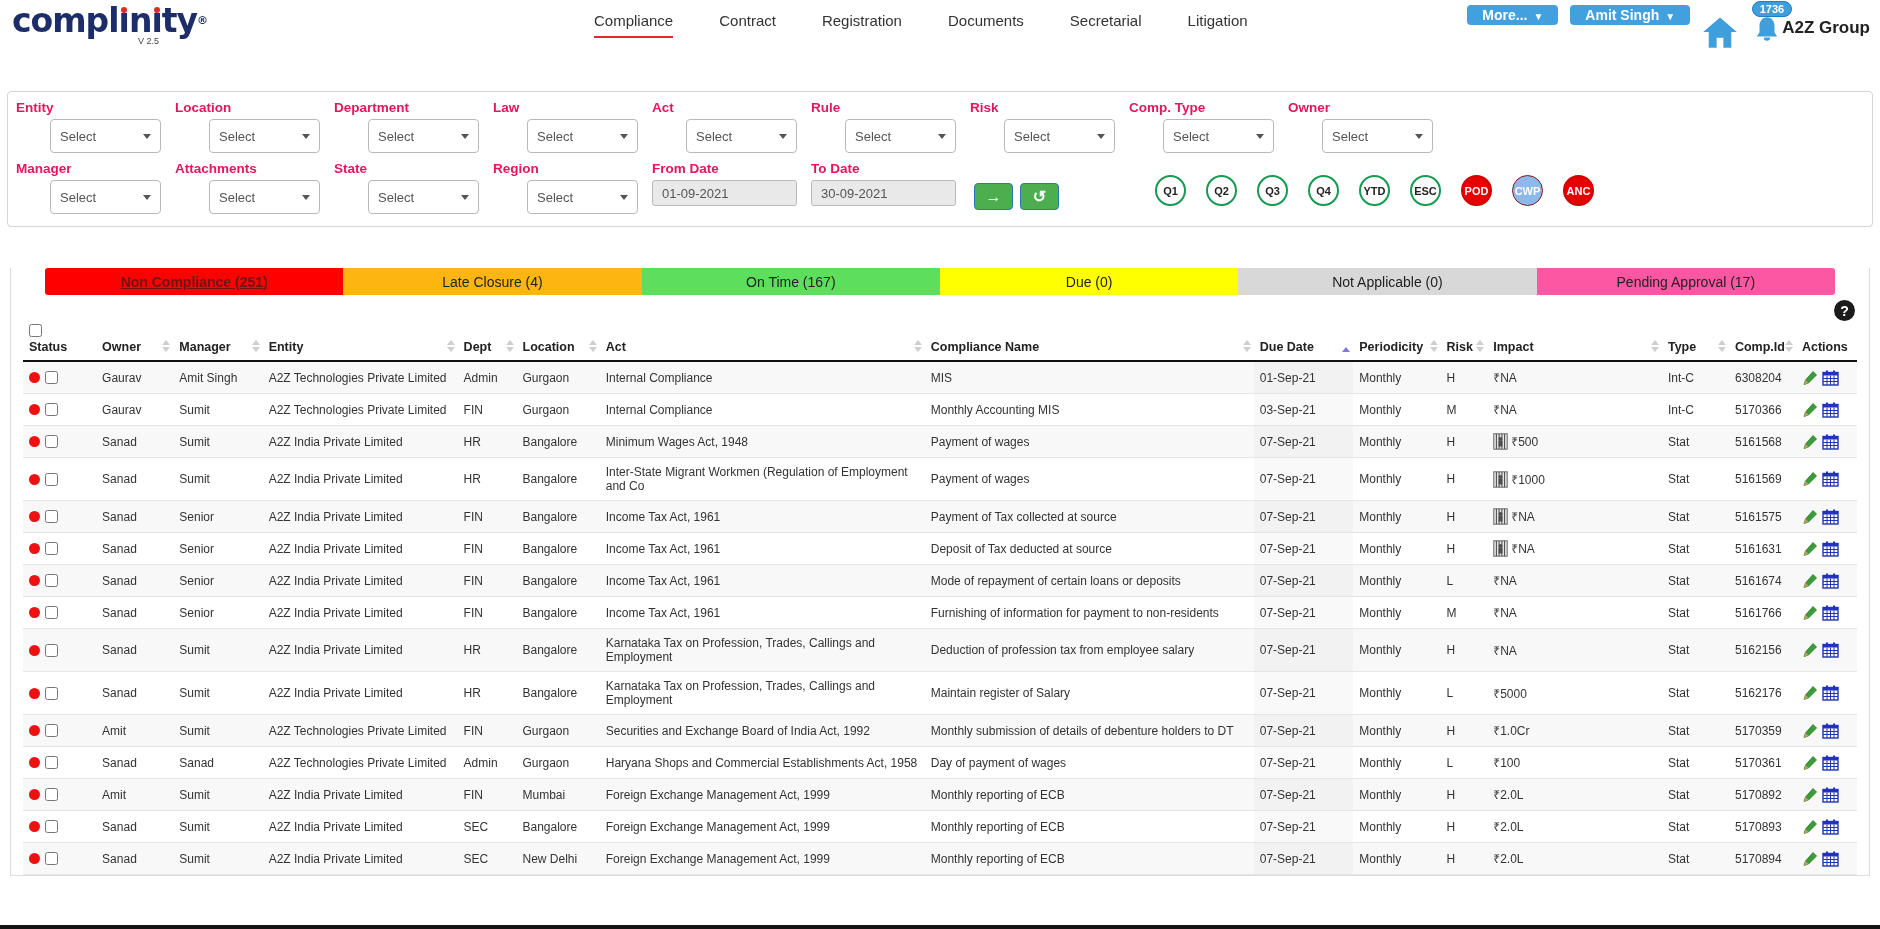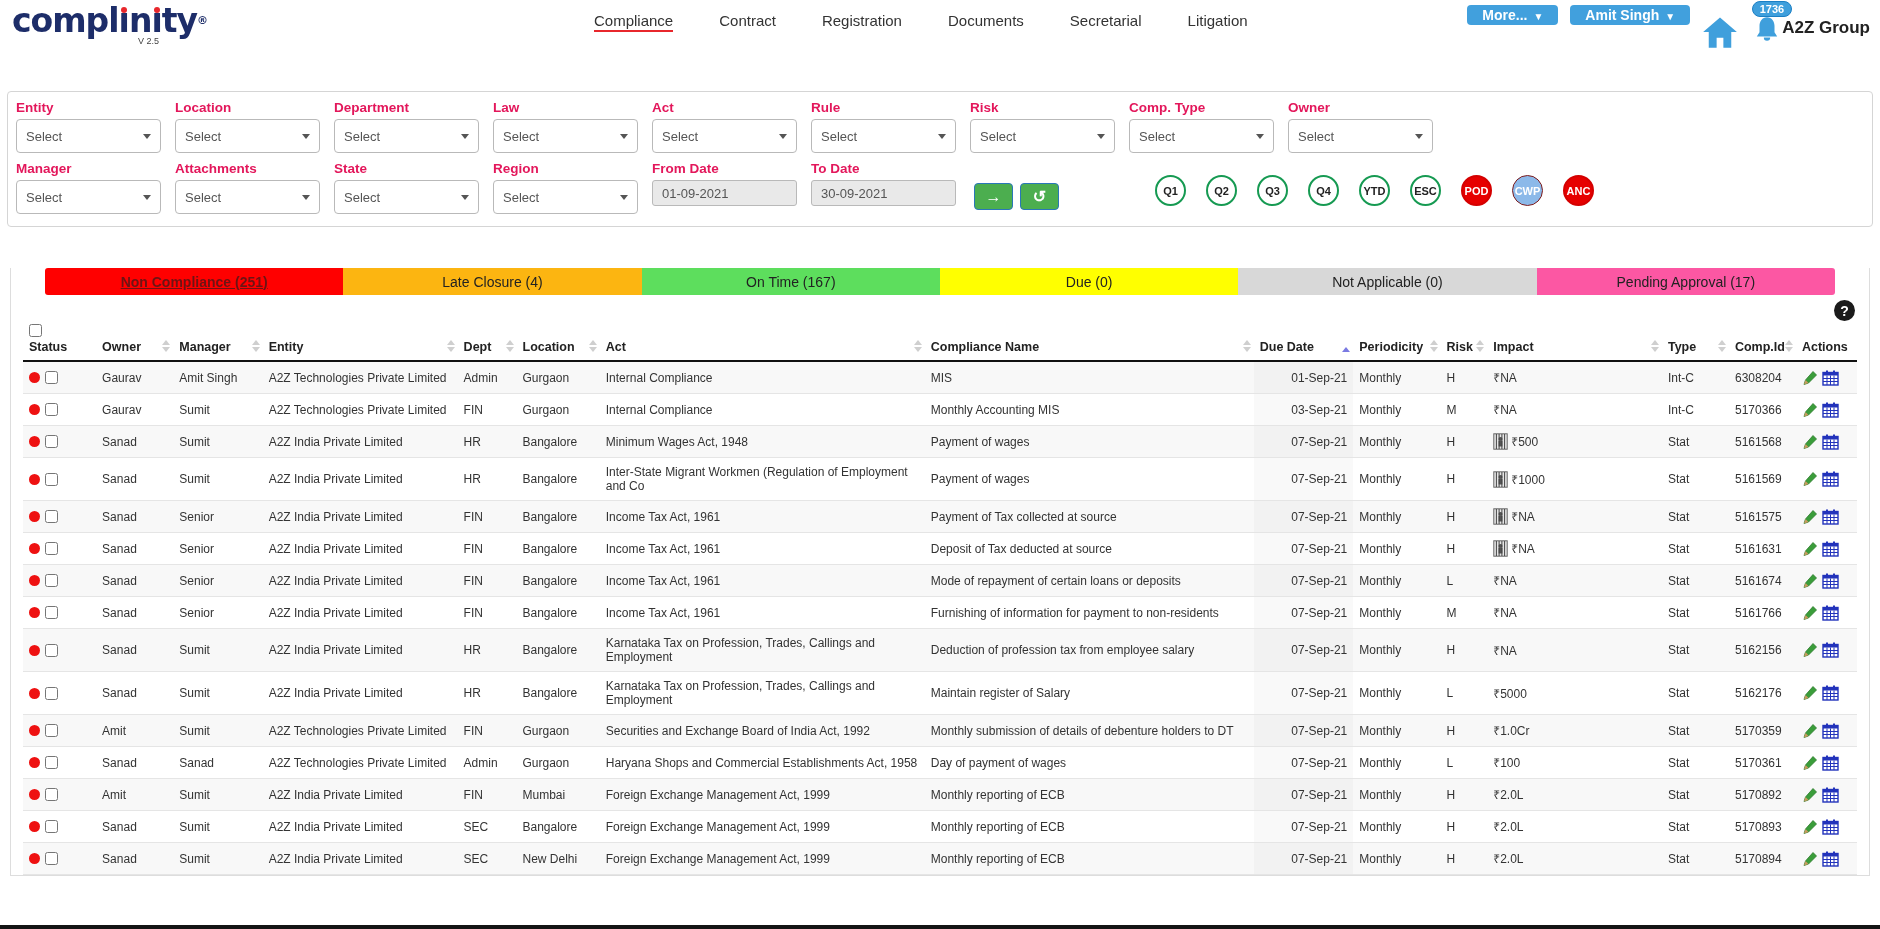--- a/index.html
+++ b/index.html
@@ -11,21 +11,21 @@
   .logo-wrap { position:absolute; left:12px; top:4px; width:240px; }
   .logo-text { font-family:"DejaVu Sans", sans-serif; font-weight:bold; font-size:33px;
     color:#1d2d69; letter-spacing:-1px; line-height:34px; white-space:nowrap; }
   .dot-i { position:relative; display:inline-block; }
   .dot-i::after { content:""; position:absolute; width:6px; height:6px; background:#e8272c;
     border-radius:50%; top:3px; left:50%; transform:translateX(-50%); }
   .logo-reg { font-size:11px; vertical-align:top; color:#1d2d69; }
   .logo-version { font-size:9px; color:#444; margin:-2px 0 0 126px; font-weight:normal; }
 
   .main-nav { position:absolute; left:594px; top:12px; display:flex; gap:46px; }
-  .nav-item { font-size:15px; color:#333; cursor:pointer; padding-bottom:1px; }
+  .nav-item { font-size:15px; color:#333; cursor:pointer; padding-bottom:7px; }
   .nav-item.active { border-bottom:2px solid #e8272c; }
 
   .top-right { position:absolute; right:10px; top:5px; display:flex; align-items:flex-start; gap:12px; }
   .blue-btn { background:#41a0dd; color:#fff; font-weight:bold; font-size:14px; border:none;
     border-radius:4px; padding:2px 15px; cursor:pointer; white-space:nowrap; }
   .blue-btn .caret { font-size:10px; margin-left:6px; }
   .icons-col { display:flex; flex-direction:row; align-items:center; }
   .icons-row { display:flex; align-items:flex-end; gap:14px; }
   .bell-wrap { position:relative; padding-top:10px; }
   .notif-badge { position:absolute; top:-4px; right:-10px; background:#3f9fdc; border:1px solid #1b7fc4;
@@ -33,21 +33,21 @@
   .group-label { font-size:17px; font-weight:bold; color:#222; margin-top:2px; }
 
   
   .filter-panel { margin:33px 7px 0 7px; border:1px solid #d5d5d5; border-radius:4px;
     padding:8px 8px 12px 8px; }
   .filter-row { display:flex; gap:14px; align-items:flex-start; }
   .filter-col { width:145px; flex:0 0 145px; }
   .filter-label { color:#e3175b; font-weight:bold; font-size:13.5px; margin-bottom:4px; }
   .select-box { height:27px; border:1px solid #b9b9b9; border-radius:4px; background:#fff;
     display:flex; align-items:center; justify-content:space-between; padding:16px 9px;
-    font-size:13px; color:#555; cursor:pointer; }
+    font-size:13px; color:#555; cursor:pointer;margin-left:34px; }
   .select-caret { width:0; height:0; border-left:4px solid transparent; border-right:4px solid transparent;
     border-top:5px solid #555; }
   .date-input { height:26px; border:1px solid #b9b9b9; border-radius:3px; background:#e9e9e9;
     display:flex; align-items:center; padding:0 9px; font-size:13px; color:#555; }
   .go-buttons { display:flex; gap:7px; margin:22px 0 0 4px; }
   .green-btn { width:39px; height:27px; background:#4cae4f; border:1px solid #2a77b8; border-radius:4px;
     color:#fff; display:flex; align-items:center; justify-content:center; cursor:pointer;
     font-weight:bold; font-size:16px; line-height:1; }
   .quick-badges { display:flex; gap:20px; margin:14px 0 0 82px; align-items:center; }
   .badge { width:31px; height:31px; border-radius:50%; display:flex; align-items:center;
@@ -83,21 +83,21 @@
     border-bottom:2px solid #111; position:relative; vertical-align:bottom; cursor:pointer; }
   th .sort { position:absolute; right:3px; bottom:8px; display:flex; flex-direction:column; gap:2px; }
   .tri-up { width:0; height:0; border-left:4px solid transparent; border-right:4px solid transparent;
     border-bottom:5px solid #cfcfcf; }
   .tri-down { width:0; height:0; border-left:4px solid transparent; border-right:4px solid transparent;
     border-top:5px solid #cfcfcf; }
   .tri-up.active { border-bottom-color:#7a7ae2; }
   tbody td { font-size:12px; color:#333; padding:7px 6px; border-bottom:1px solid #e5e5e5;
     vertical-align:middle; overflow:hidden; }
   tbody tr:nth-child(odd) { background:#f8f8f8; }
-  td.sorted { background:rgba(0,0,0,0.025);text-align:right; }
+  td.sorted { background:rgba(0,0,0,0.025); }
   .status-cell { display:flex; align-items:center; gap:5px; }
   .status-dot { width:11px; height:11px; border-radius:50%; background:#ee1111; flex:0 0 11px; }
   .impact-cell { display:flex; align-items:center; gap:3px; }
   .actions-cell { display:flex; align-items:center; gap:4px; }
   .icon-btn { cursor:pointer; display:inline-flex; }
   .hdr-checkbox { display:block; margin-bottom:3px; }
 
   .footer-bar { position:absolute; left:0; bottom:0; width:100%; height:4px; background:#141414; }
 </style>
 </head>

